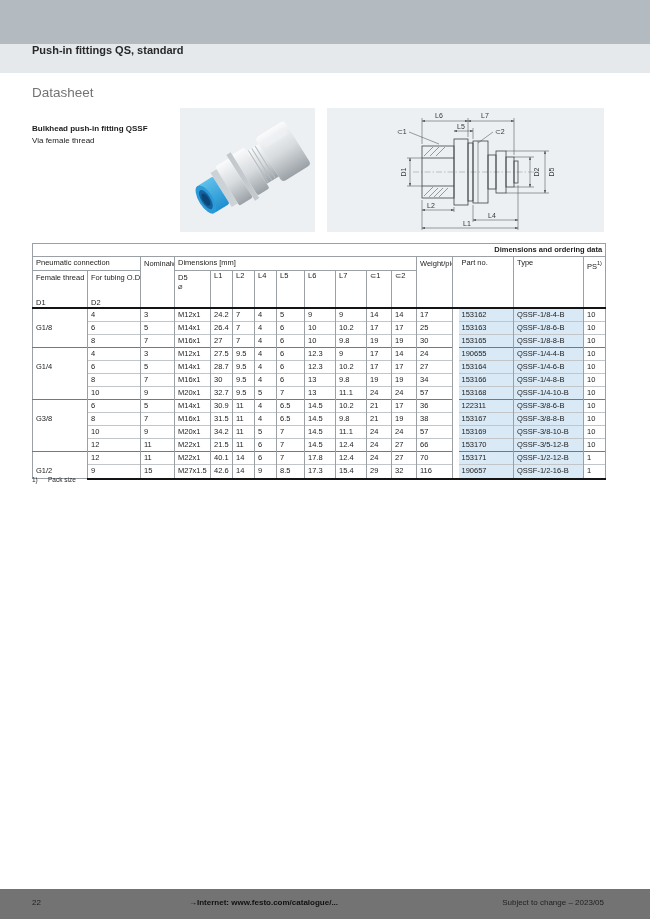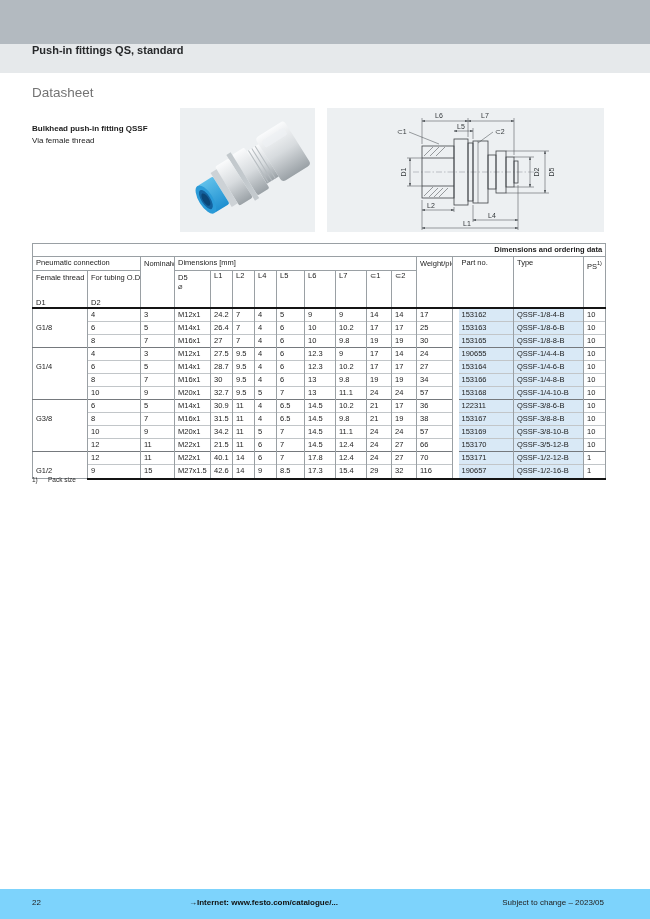--- a/index.html
+++ b/index.html
@@ -29,21 +29,21 @@
   .dims tbody tr.grp td{border-top:1px solid #75797d;}
   .dims tbody tr.last td{border-bottom:2px solid #141414;}
   .dims td.th-cell{vertical-align:top;padding-top:14px;line-height:9px;margin-left:10px;}
   .c{text-align:center;}
   .bd{font-weight:bold;}
   .bg{background:#d9e9f6;}
   .dims .sp{border-right:none !important;border-top:none !important;padding:0;}
   sup{font-size:5.5px;vertical-align:super;}
   .fn{position:absolute;left:32px;top:476px;font-size:6.5px;color:#2a2a2a;}
   .fn .mk{display:inline-block;width:16px;}
-  .band-foot{position:absolute;left:0;top:889px;width:650px;height:30px;background:#7dd3fc;font-size:8px;color:#222;}
+  .band-foot{position:absolute;left:0;top:889px;width:650px;height:30px;background:#737373;font-size:8px;color:#222;}
   .band-foot .pg{position:absolute;left:32px;top:9px;}
   .band-foot .mid{position:absolute;left:189px;top:9px;font-weight:bold;color:#111;}
   .band-foot .sub{position:absolute;right:46px;top:9px;}
   svg text{font-family:"Liberation Sans",sans-serif;}
 </style>
 </head>
 <body>
 
 <div class="page">
 

